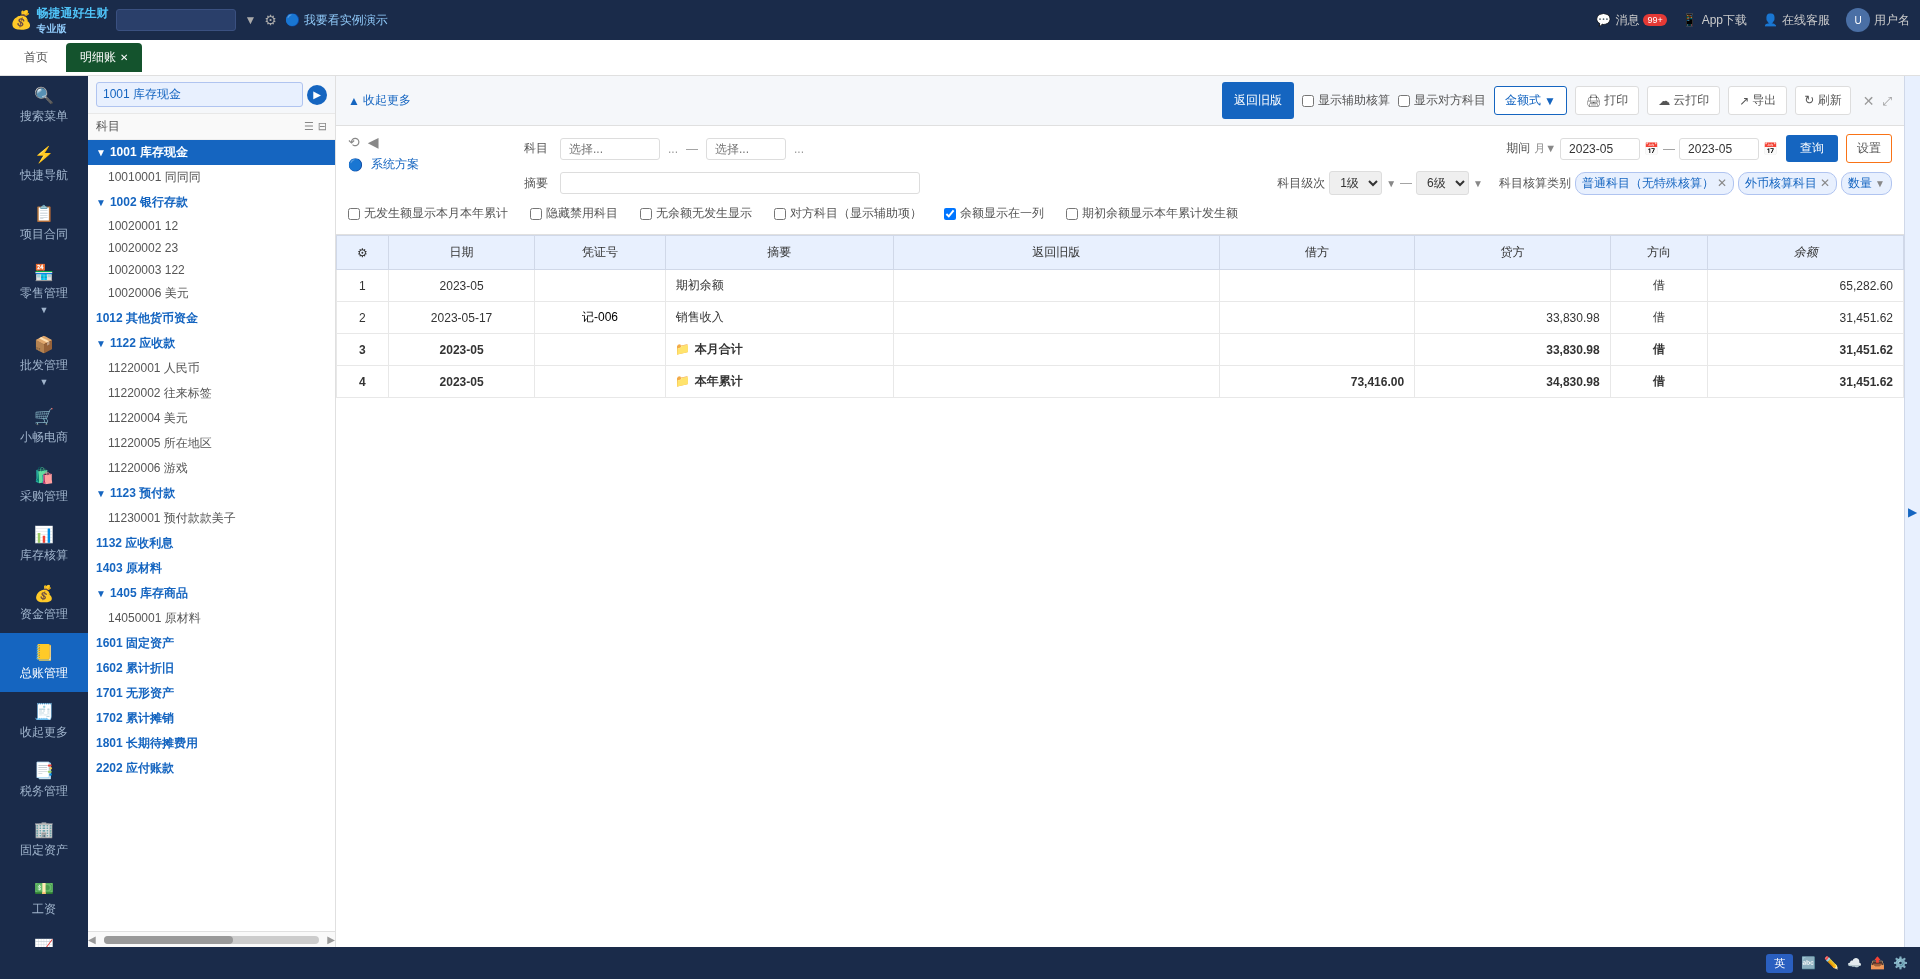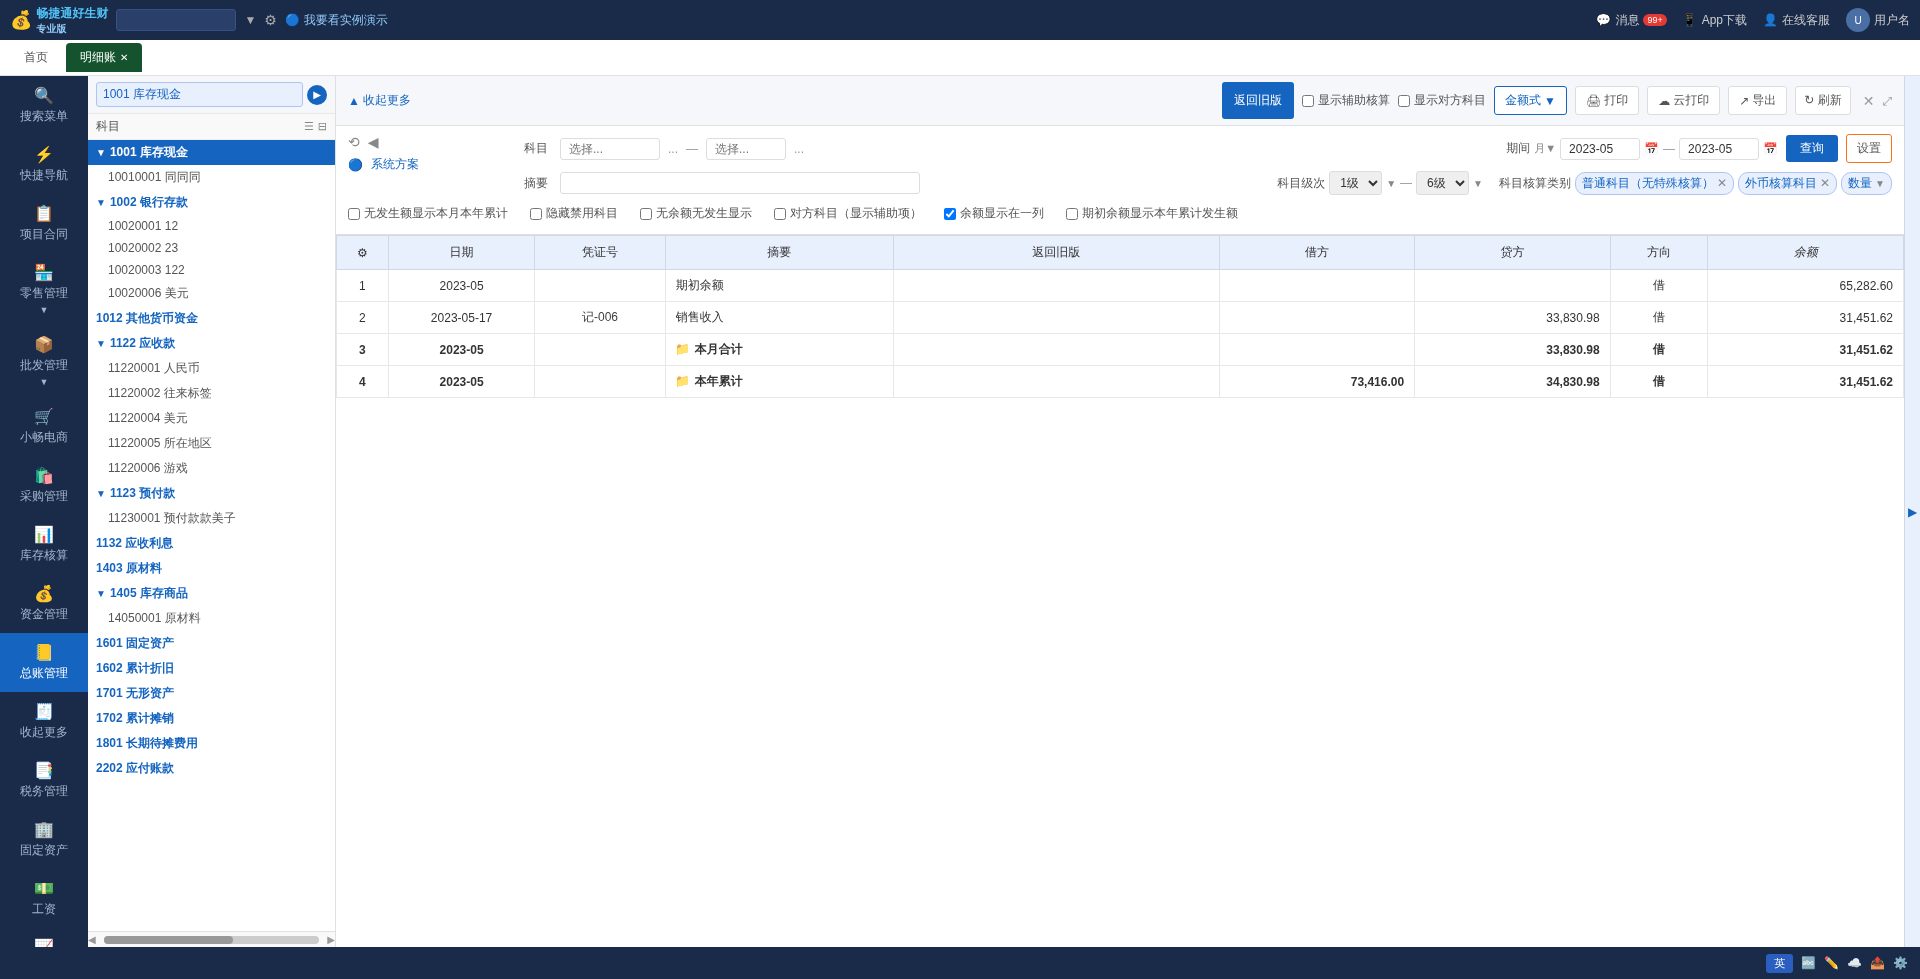--- a/index.html
+++ b/index.html
@@ -86,21 +86,21 @@
     .checkbox-item { display: flex; align-items: center; gap: 4px; font-size: 11px; color: #555; cursor: pointer; }
     .checkbox-item input { width: 12px; height: 12px; }
 
     
     .table-container { flex: 1; overflow: auto; background: #fff; margin: 0; }
     table { width: 100%; border-collapse: collapse; }
     thead th { background: #e8f0fe; color: #333; padding: 8px 10px; text-align: center; font-size: 12px; border: 1px solid #d0d8e8; font-weight: normal; position: sticky; top: 0; z-index: 1; }
     thead th.gear { width: 30px; }
     tbody td { padding: 7px 10px; border: 1px solid #e8e8e8; color: #333; font-size: 12px; text-align: center; }
     tbody tr.bold td { font-weight: bold; }
-    .cell-link { color: #404040; text-decoration: none; cursor: pointer; }
+    .cell-link { color: #000000; text-decoration: none; cursor: pointer; }
     .cell-left { text-align: left; }
     .cell-right { text-align: right; }
     .folder-icon { color: #1565c0; margin-right: 4px; }
     th.col-date { width: 90px; }
     th.col-voucher { width: 80px; }
     th.col-summary { width: 140px; }
     th.col-subject { width: 200px; }
     th.col-debit { width: 120px; }
     th.col-credit { width: 120px; }
     th.col-dir { width: 60px; }

